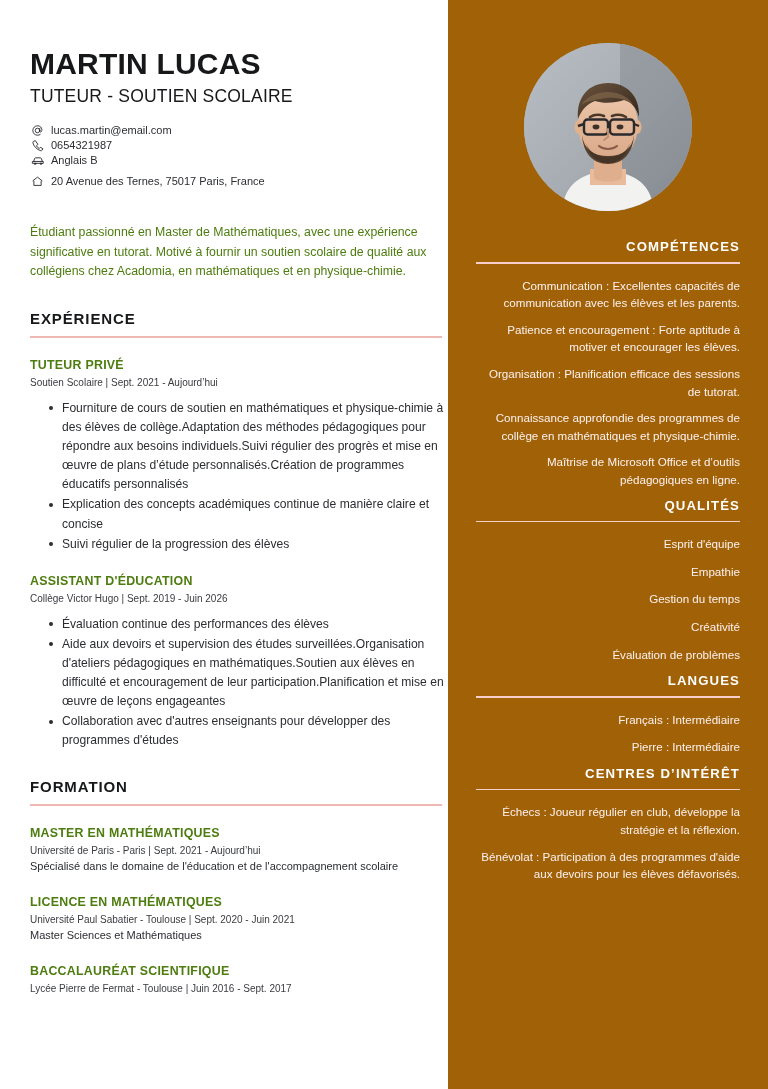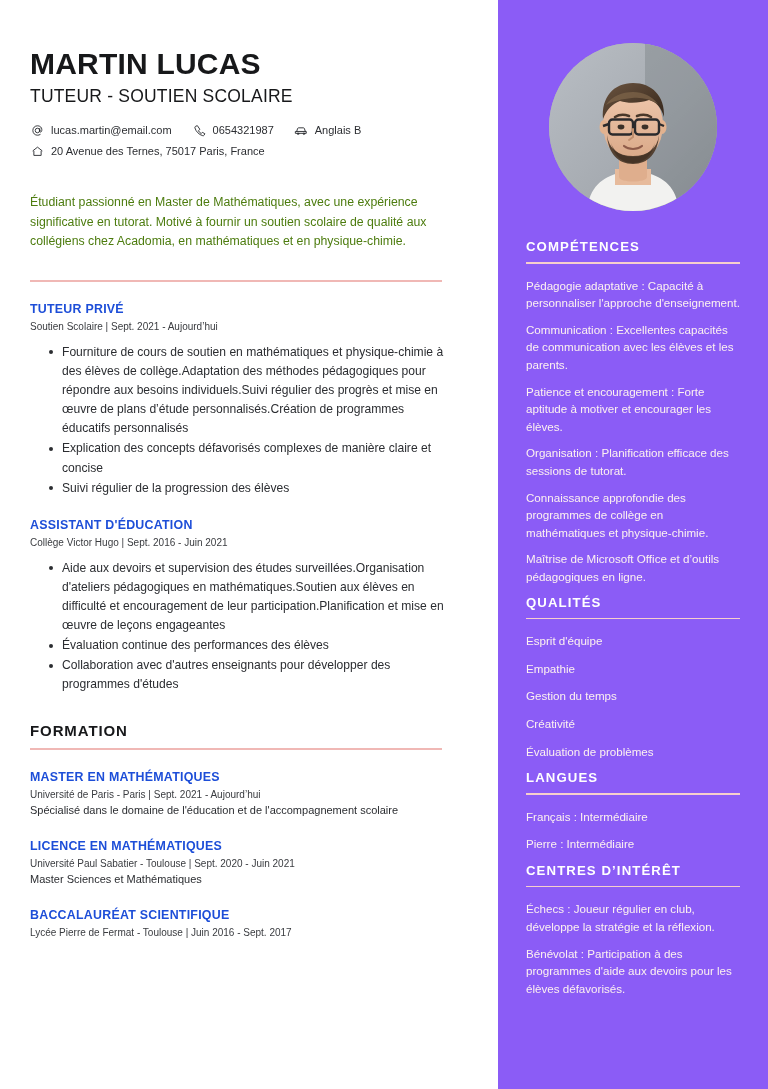--- a/index.html
+++ b/index.html
@@ -38,23 +38,23 @@
     font-size: 17.5px;
     font-weight: 400;
     color: #17181a;
     letter-spacing: 0.2px;
     margin-top: 5px;
     line-height: 1.2;
   }
   .contact-block { margin-top: 16px; }
   .contact-row {
     display: flex;
-    align-items: center;
     flex-wrap: nowrap;
     margin-bottom: 6px;
+    flex-direction: column;
   }
   .contact-item {
     display: flex;
     align-items: center;
     margin-right: 20px;
     font-size: 11px;
     color: #2b2d31;
     white-space: nowrap;
   }
   .contact-item .ic {
@@ -88,21 +88,21 @@
     background: #f0b8b5;
     margin-top: 9px;
     width: 412px;
   }
 
   .entry { margin-top: 19px; }
   .entry-title {
     font-size: 12.4px;
     font-weight: 700;
     letter-spacing: 0.25px;
-    color: #1d4ed8;
+    color: #4d7c0f;
     line-height: 1.3;
   }
   .entry-meta {
     font-size: 10px;
     color: #3a3c40;
     margin-top: 3px;
     line-height: 1.4;
   }
   .entry-extra {
     font-size: 11px;
@@ -132,24 +132,25 @@
     width: 4px;
     height: 4px;
     border-radius: 50%;
     background: #2b2d31;
   }
 
   
   .side-col {
     position: absolute;
     right: 0; top: 0;
-    width: 270px;
+    width: 320px;
     height: 1089px;
-    background: #8b5cf6;
+    background: #a16207;
     padding: 0 28px;
+    text-align: right;
   }
   .photo-wrap {
     margin: 43px auto 0 auto;
     width: 168px;
     height: 168px;
     border-radius: 50%;
     overflow: hidden;
     position: relative;
     background: #a9aeb4;
   }
@@ -232,38 +233,39 @@
             </svg>
           </span>
           <span>20 Avenue des Ternes, 75017 Paris, France</span>
         </div>
       </div>
     </div>
 
     <div class="summary">Étudiant passionné en Master de Mathématiques, avec une expérience significative en tutorat. Motivé à fournir un soutien scolaire de qualité aux collégiens chez Acadomia, en mathématiques et en physique-chimie.</div>
 
     <div class="section">
+      <div class="section-title">EXPÉRIENCE</div>
       <div class="section-rule"></div>
 
       <div class="entry">
         <div class="entry-title">TUTEUR PRIVÉ</div>
         <div class="entry-meta">Soutien Scolaire | Sept. 2021 - Aujourd’hui</div>
         <ul class="bullets">
           <li>Fourniture de cours de soutien en mathématiques et physique-chimie à des élèves de collège.Adaptation des méthodes pédagogiques pour répondre aux besoins individuels.Suivi régulier des progrès et mise en œuvre de plans d’étude personnalisés.Création de programmes éducatifs personnalisés</li>
-          <li>Explication des concepts défavorisés complexes de manière claire et concise</li>
+          <li>Explication des concepts académiques continue de manière claire et concise</li>
           <li>Suivi régulier de la progression des élèves</li>
         </ul>
       </div>
 
       <div class="entry">
         <div class="entry-title">ASSISTANT D'ÉDUCATION</div>
-        <div class="entry-meta">Collège Victor Hugo | Sept. 2016 - Juin 2021</div>
+        <div class="entry-meta">Collège Victor Hugo | Sept. 2019 - Juin 2026</div>
         <ul class="bullets">
+          <li>Évaluation continue des performances des élèves</li>
           <li>Aide aux devoirs et supervision des études surveillées.Organisation d'ateliers pédagogiques en mathématiques.Soutien aux élèves en difficulté et encouragement de leur participation.Planification et mise en œuvre de leçons engageantes</li>
-          <li>Évaluation continue des performances des élèves</li>
           <li>Collaboration avec d'autres enseignants pour développer des programmes d'études</li>
         </ul>
       </div>
     </div>
 
     <div class="section">
       <div class="section-title">FORMATION</div>
       <div class="section-rule"></div>
 
       <div class="entry">
@@ -341,21 +343,20 @@
         <path d="M62 100c3 13 11 20 22 20s19-7 22-20c-3 9-11 14-22 14s-19-5-22-14z" fill="#3b2c20" opacity="0.6"></path>
 
         <path d="M75 103c5 4 13 4 18 0" stroke="#8e5b49" stroke-width="2.2" fill="none" stroke-linecap="round"></path>
       </svg>
     </div>
 
     <div class="side-section first">
       <div class="side-title">COMPÉTENCES</div>
       <div class="side-rule"></div>
       <div class="side-list">
-        <div class="side-item">Pédagogie adaptative : Capacité à personnaliser l'approche d'enseignement.</div>
         <div class="side-item">Communication : Excellentes capacités de communication avec les élèves et les parents.</div>
         <div class="side-item">Patience et encouragement : Forte aptitude à motiver et encourager les élèves.</div>
         <div class="side-item">Organisation : Planification efficace des sessions de tutorat.</div>
         <div class="side-item">Connaissance approfondie des programmes de collège en mathématiques et physique-chimie.</div>
         <div class="side-item">Maîtrise de Microsoft Office et d’outils pédagogiques en ligne.</div>
       </div>
     </div>
 
     <div class="side-section">
       <div class="side-title">QUALITÉS</div>

